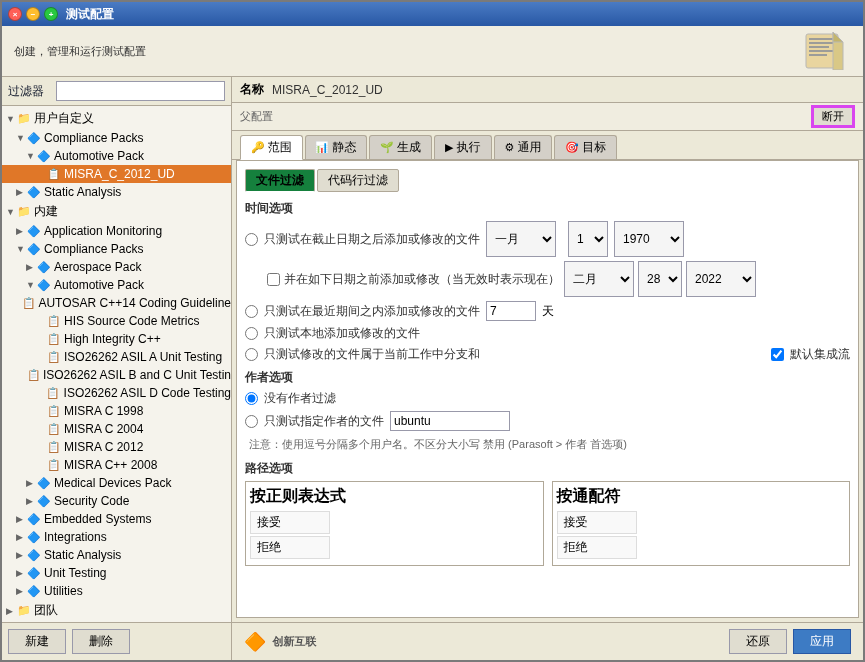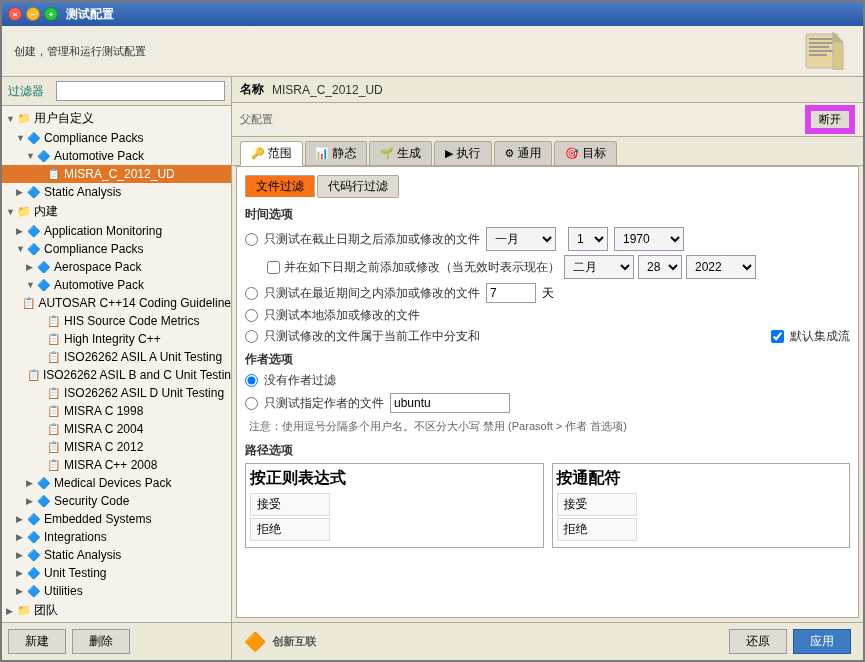--- a/index.html
+++ b/index.html
@@ -83,21 +83,21 @@
       display: flex;
       align-items: center;
       padding: 4px 6px;
       border-bottom: 1px solid #b0a898;
       background: #ece9d8;
     }
 
     .filter-label {
       font-size: 12px;
       margin-right: 12px;
-      color: #0f766e;
+      color: #0f172a;
     }
 
     .filter-input {
       flex: 1;
       height: 20px;
       border: 1px solid #9999aa;
       background: white;
       padding: 0 3px;
       font-size: 11px;
     }
@@ -178,21 +178,21 @@
       justify-content: space-between;
       padding: 2px 8px;
       background: #f0ede0;
       border-bottom: 1px solid #b0a898;
     }
 
     .parent-config-label { font-size: 11px; color: #666; }
 
     .disconnect-btn {
       background: #e0ddd0;
-      border: 6px solid #d946ef;
+      border: 3px solid #d946ef;
       padding: 1px 8px;
       font-size: 11px;
       cursor: pointer;
     }
 
     .tabs-bar {
       display: flex;
       align-items: center;
       padding: 4px 8px 0 8px;
       background: #ece9d8;
@@ -240,22 +240,23 @@
     .sub-tab {
       padding: 2px 10px;
       border: 1px solid #b0a898;
       background: #e0ddd0;
       cursor: pointer;
       font-size: 12px;
       border-radius: 2px;
     }
 
     .sub-tab.active {
-      background: #f97316;
+      background: #15803d;
       border-bottom-color: white;
+      font-weight: bold;
     }
 
     .section-title {
       font-size: 12px;
       font-weight: bold;
       margin: 6px 0 4px 0;
       color: #333;
     }
 
     .option-row {
@@ -269,21 +270,21 @@
       width: 13px;
       height: 13px;
     }
 
     .option-label {
       font-size: 12px;
       color: #333;
     }
 
     .dropdown-select {
-      height: 24px;
+      height: 36px;
       border: 1px solid #9999aa;
       background: #f5f5f5;
       padding: 0 4px;
       font-size: 12px;
       min-width: 70px;
     }
 
     .number-field {
       width: 50px;
       height: 20px;
@@ -531,21 +532,21 @@
           <span class="tree-indent" style="width:34px"></span>
           <span class="tree-arrow"></span>
           <span class="tree-icon icon-config">📋</span>
           <span class="tree-text">ISO26262 ASIL B and C Unit Testin</span>
         </div>
 
         <div class="tree-item">
           <span class="tree-indent" style="width:34px"></span>
           <span class="tree-arrow"></span>
           <span class="tree-icon icon-config">📋</span>
-          <span class="tree-text">ISO26262 ASIL D Unit Testing</span>
+          <span class="tree-text">ISO26262 ASIL D Code Testing</span>
         </div>
 
         <div class="tree-item">
           <span class="tree-indent" style="width:34px"></span>
           <span class="tree-arrow"></span>
           <span class="tree-icon icon-config">📋</span>
           <span class="tree-text">MISRA C 1998</span>
         </div>
 
         <div class="tree-item">

